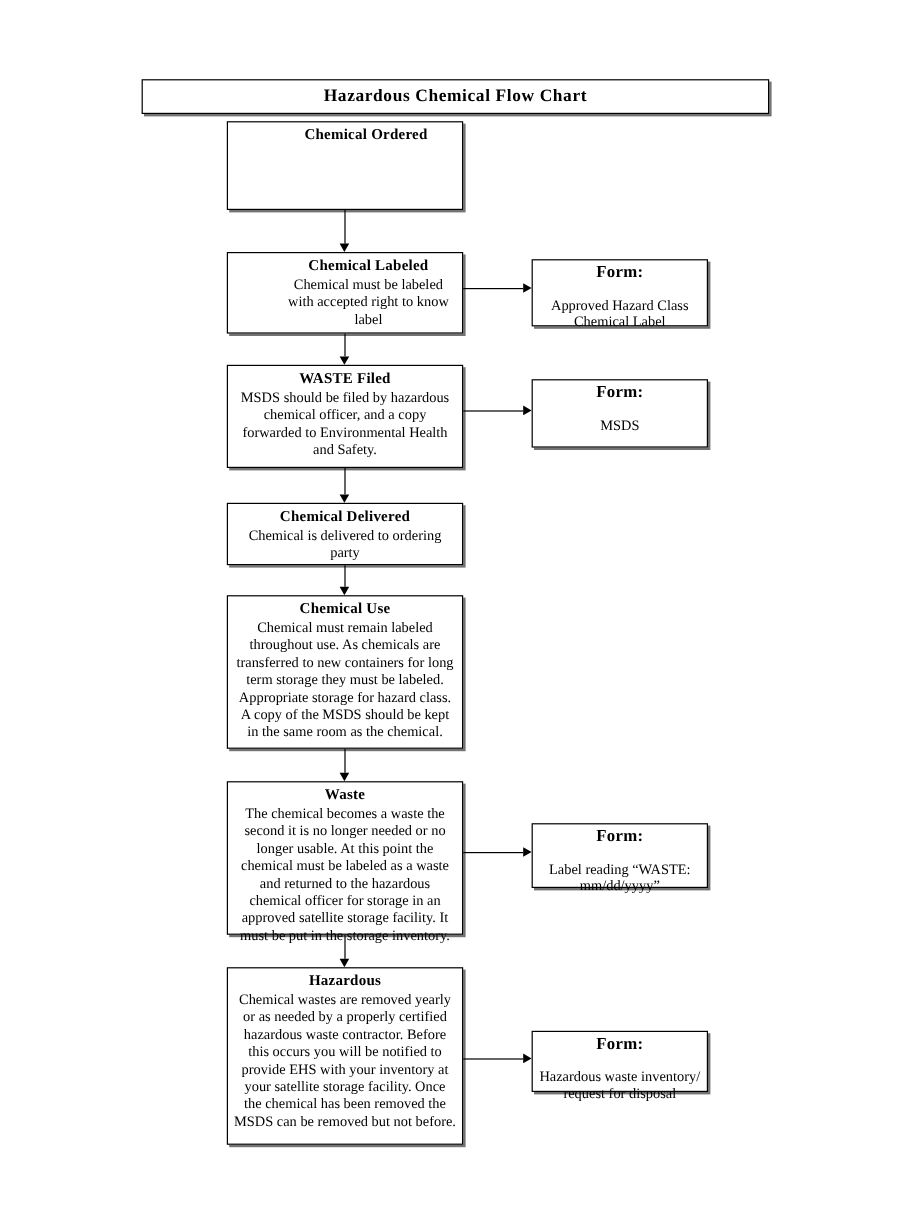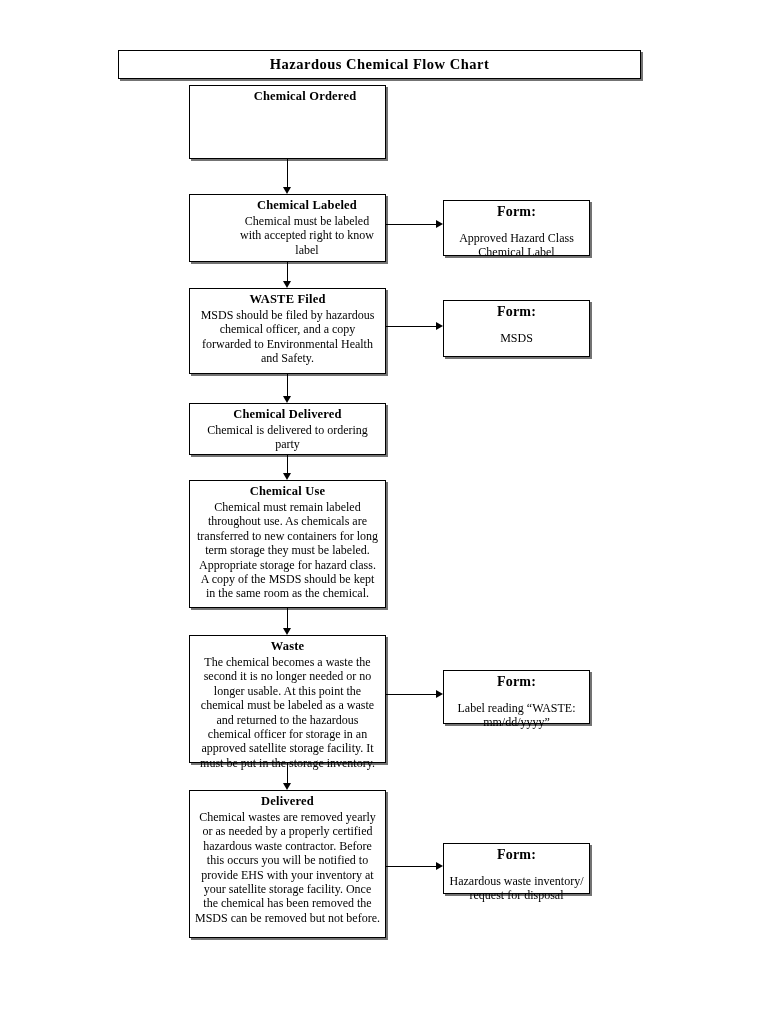--- a/index.html
+++ b/index.html
@@ -10,21 +10,21 @@
   body {
     width: 768px;
     height: 1024px;
     position: relative;
     font-family: "Liberation Serif", "DejaVu Serif", serif;
     color: #000000;
     overflow: hidden;
   }
   #canvas {
     position: absolute;
-    left: 0; top: 0;
+    left: 0; top: 16px;
     width: 768px;
     height: 720px;
   }
 
   
   .box {
     position: absolute;
     box-sizing: border-box;
     background: #ffffff;
     border: 1px solid #000000;
@@ -136,21 +136,21 @@
     <span class="hd">Chemical Use</span>
     <span class="bd">Chemical must remain labeled throughout use.  As chemicals are transferred to new containers for long term storage they must be labeled.  Appropriate storage for hazard class.  A copy of the MSDS should be kept in the same room as the chemical.</span>
   </div>
 
   <div class="box proc" style="top:635px; height:128px;">
     <span class="hd">Waste</span>
     <span class="bd">The chemical becomes a waste the second it is no longer needed or no longer usable.  At this point the chemical must be labeled as a waste and returned to the hazardous chemical officer for storage in an approved satellite storage facility.  It must be put in the storage inventory.</span>
   </div>
 
   <div class="box proc" style="top:790px; height:148px;">
-    <span class="hd">Delivered</span>
+    <span class="hd">Hazardous</span>
     <span class="bd">Chemical wastes are removed yearly or as needed by a properly certified hazardous waste contractor.  Before this occurs you will be notified to provide EHS with your inventory at your satellite storage facility.  Once the chemical has been removed the MSDS can be removed but not before.</span>
   </div>
 
   <div class="box form-box" style="left:443px; top:200px; height:56px;">
     <span class="hd">Form:</span>
     <span class="bd">Approved Hazard Class Chemical Label</span>
   </div>
 
   <div class="box form-box" style="left:443px; top:300px; height:57px;">
     <span class="hd">Form:</span>

